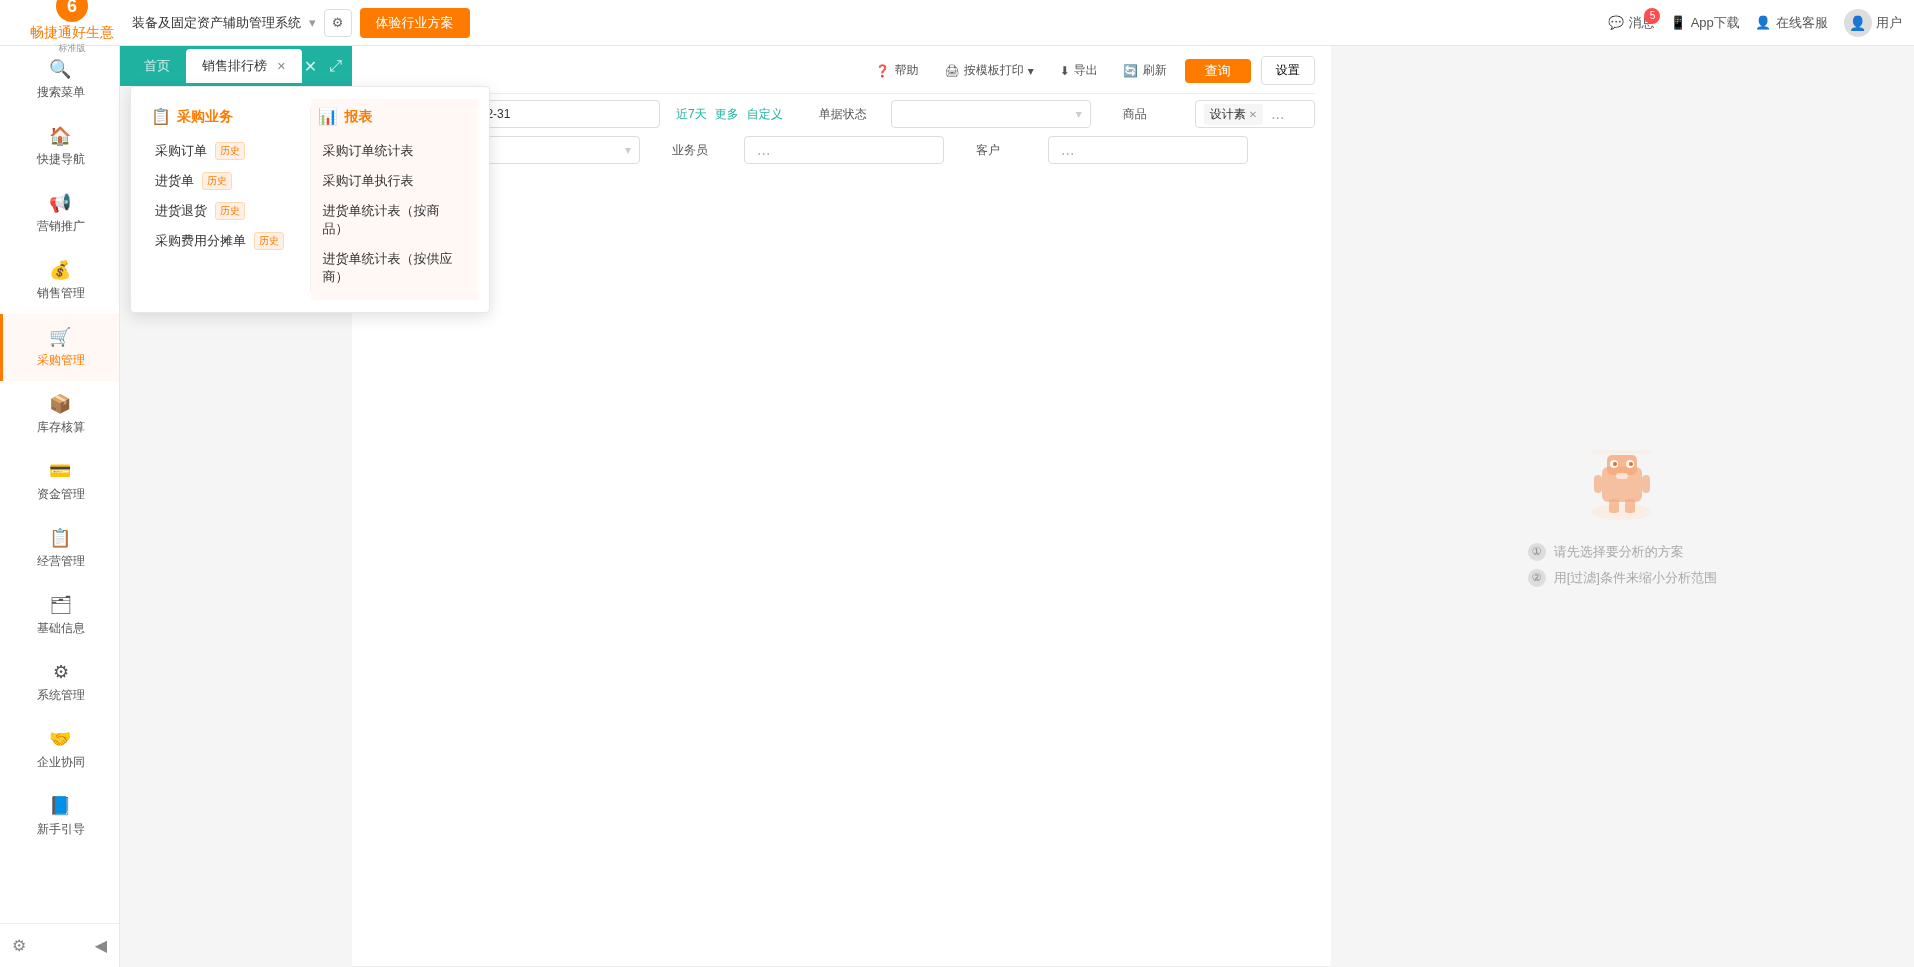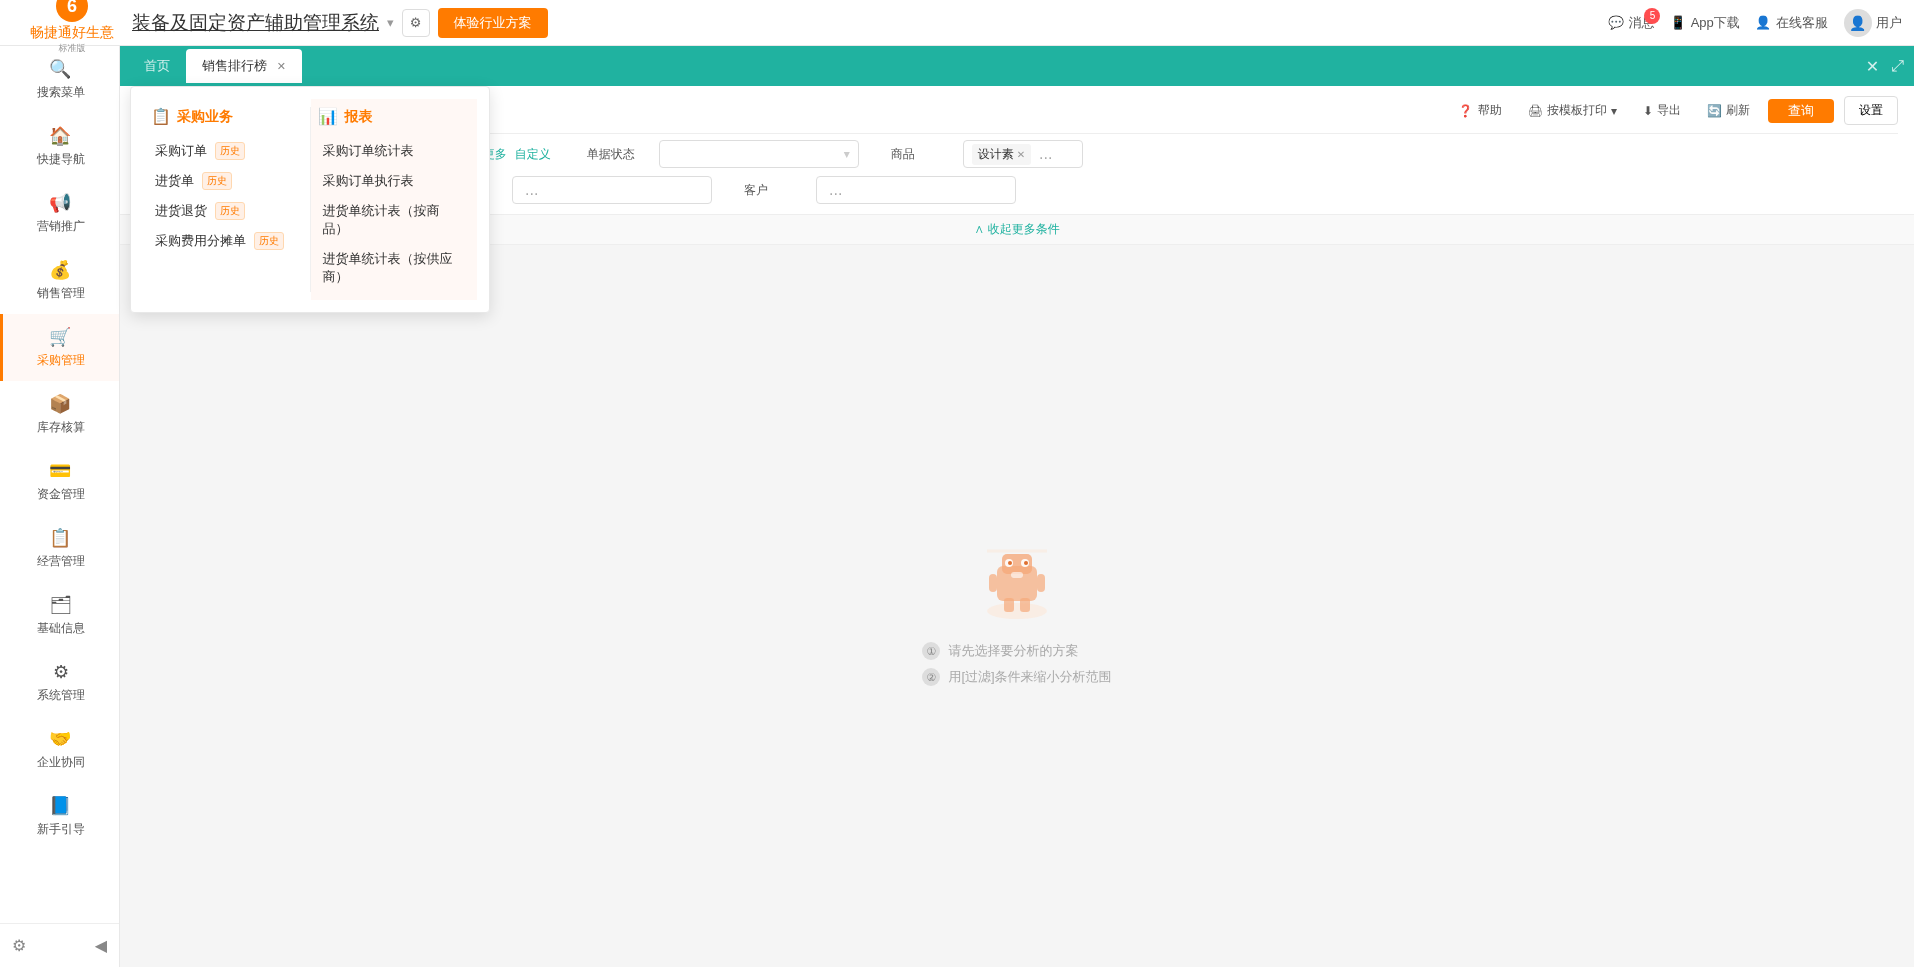--- a/index.html
+++ b/index.html
@@ -47,23 +47,22 @@
       font-size: 9px;
       color: #999;
     }
     .topbar-middle {
       flex: 1;
       display: flex;
       align-items: center;
       gap: 8px;
     }
     .system-name {
-      font-size: 19px;
+      font-size: 13px;
       color: #333;
-      text-decoration: underline;
     }
     .topbar-dropdown {
       cursor: pointer;
       color: #999;
     }
     .topbar-gear {
       width: 28px;
       height: 28px;
       border: 1px solid #ddd;
       border-radius: 4px;
@@ -173,21 +172,21 @@
     .sidebar-bottom-btn {
       cursor: pointer;
       color: #888;
       font-size: 16px;
     }
 
     
     .main {
       flex: 1;
       display: flex;
-      flex-direction: column;
+      flex-direction: row;
       overflow: hidden;
       position: relative;
       justify-content: space-between;
     }
 
     
     .tab-bar {
       background: #20b2a0;
       display: flex;
       align-items: center;
@@ -629,24 +628,20 @@
           <span class="filter-dots">...</span>
         </div>
 
         <span class="filter-label" style="margin-left:20px">客户</span>
         <div class="filter-input filter-input-wide">
           <span class="filter-dots">...</span>
         </div>
       </div>
     </div>
 
-    <div class="collapse-bar">
-      <span>∧</span>
-      <span>收起更多条件</span>
-    </div>
 
     <div class="empty-state">
 
       <svg class="empty-icon" viewBox="0 0 100 100">
         <ellipse cx="50" cy="85" rx="30" ry="8" fill="#fce8d8" opacity="0.6"></ellipse>
         <rect x="30" y="40" width="40" height="35" rx="6" fill="#f5a97a" opacity="0.7"></rect>
         <rect x="35" y="28" width="30" height="20" rx="5" fill="#f5a97a" opacity="0.8"></rect>
         <circle cx="42" cy="37" r="4" fill="#fff" opacity="0.9"></circle>
         <circle cx="58" cy="37" r="4" fill="#fff" opacity="0.9"></circle>
         <circle cx="43" cy="37" r="2" fill="#e07030"></circle>

